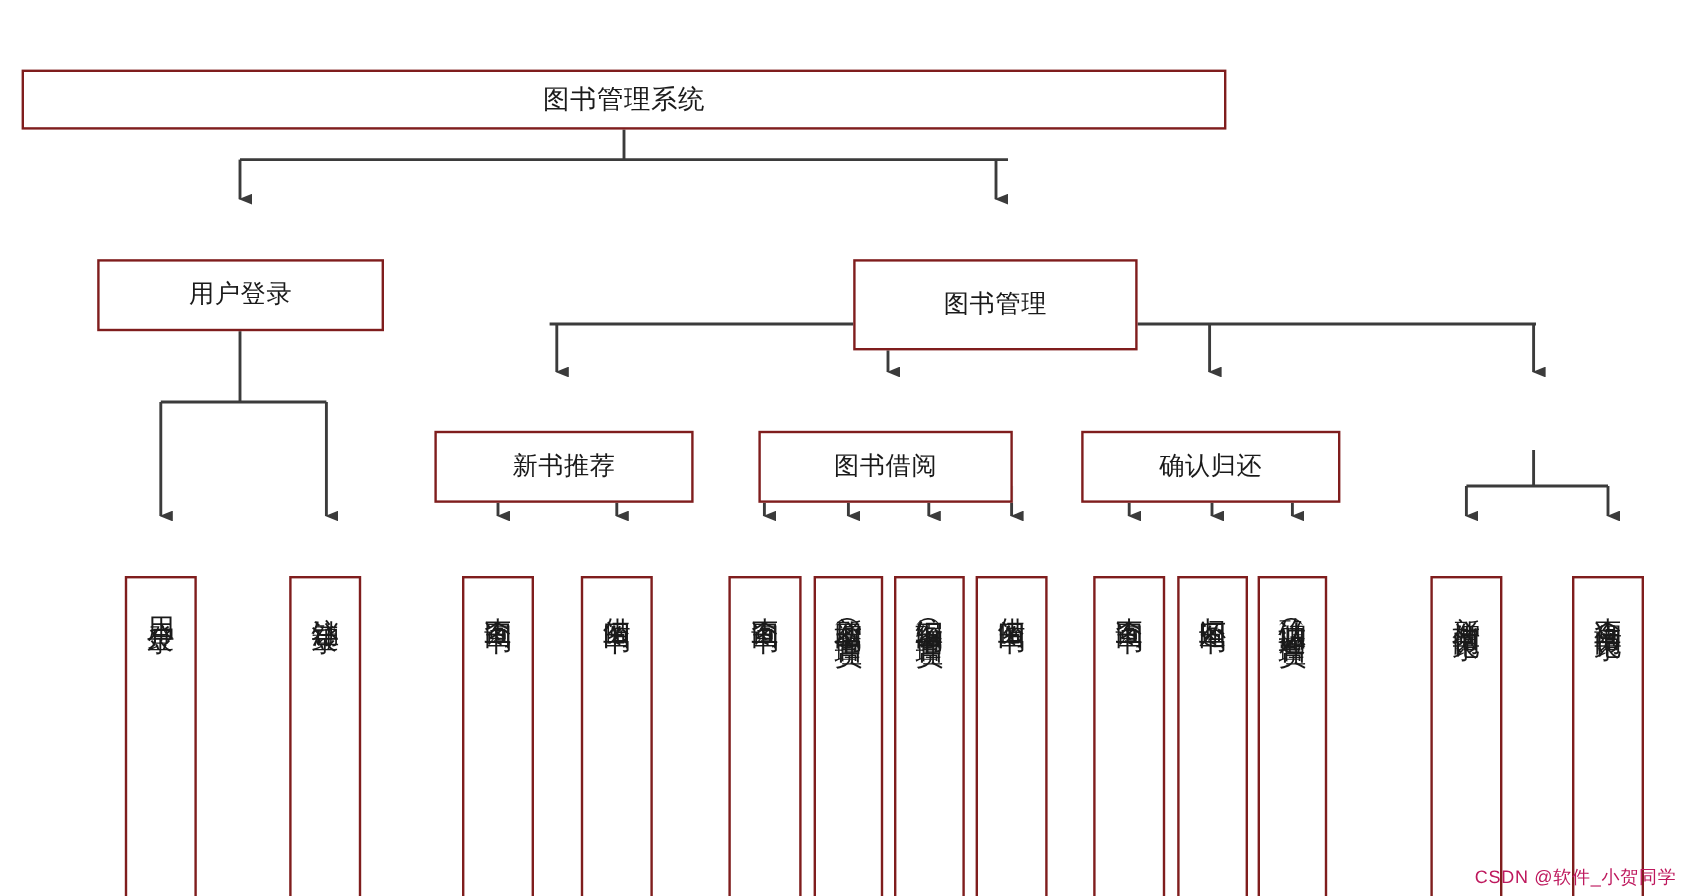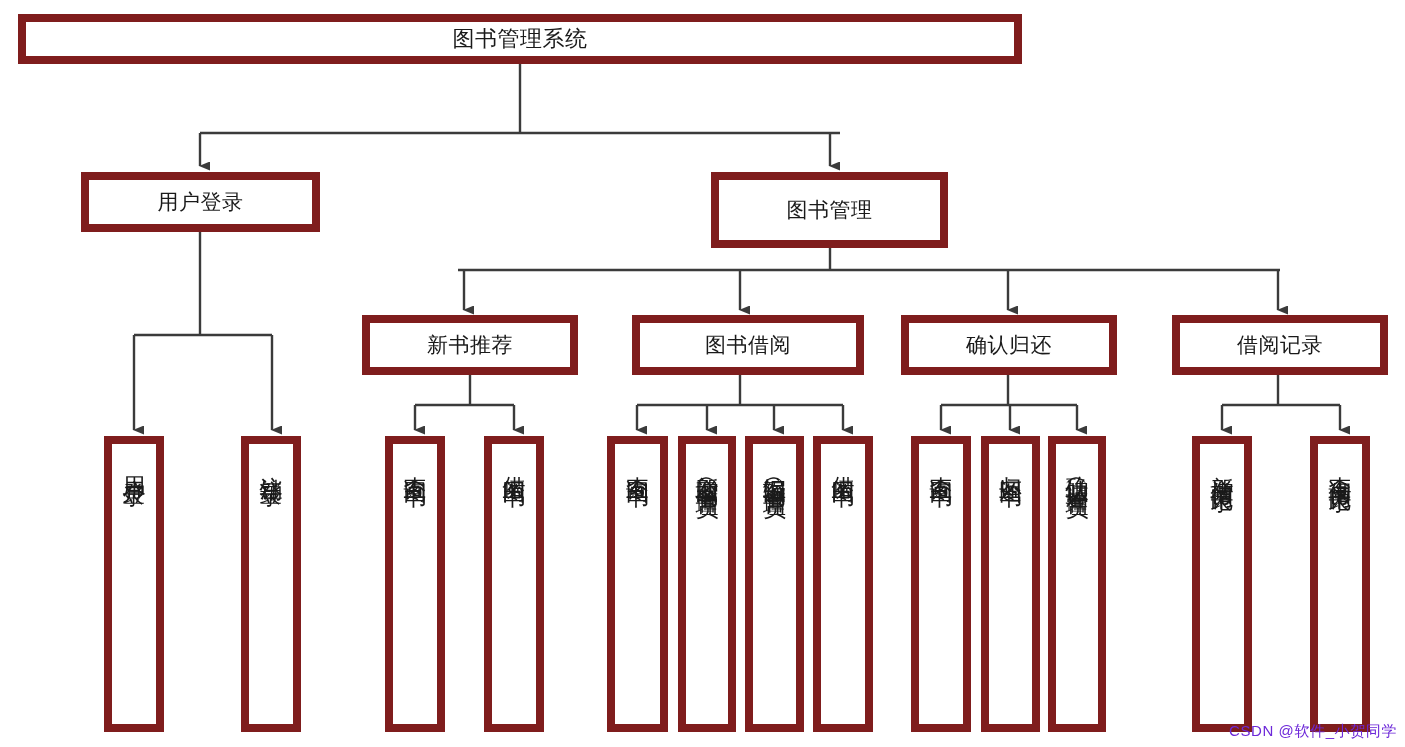--- a/index.html
+++ b/index.html
@@ -23,25 +23,26 @@
     left: 0;
     top: 0;
     width: 1405px;
     height: 747px;
     pointer-events: none;
   }
   .node {
     position: absolute;
     box-sizing: border-box;
     background: #ffffff;
-    border: 8px solid #7f1d1d;
+    border: 2px solid #7f1d1d;
     display: flex;
     align-items: center;
     justify-content: center;
     color: #1a1a1a;
+    margin-top: 44px;
   }
   .node-label {
     display: block;
     text-align: center;
     line-height: 1.18;
     color: #1a1a1a;
   }
   
   .node.horiz .node-label {
     font-size: 21px;
@@ -63,21 +64,21 @@
     font-size: 23px;
     letter-spacing: 3px;
     line-height: 1;
     white-space: nowrap;
   }
   #watermark {
     position: absolute;
     right: 8px;
     bottom: 6px;
     font-size: 15px;
-    color: #6d28d9;
+    color: #be185d;
     letter-spacing: 0.6px;
     white-space: nowrap;
     user-select: none;
   }
 </style>
 </head>
 <body>
 
 <div id="diagram-root">
 
@@ -140,31 +141,28 @@
   </div>
 
   <div class="node horiz" style="left:711px; top:172px; width:237px; height:76px;">
     <span class="node-label">图书管理</span>
   </div>
 
   <div class="node horiz" style="left:362px; top:315px; width:216px; height:60px;">
     <span class="node-label">新书推荐</span>
   </div>
 
-  <div class="node horiz" style="left:632px; top:315px; width:232px; height:60px;">
+  <div class="node horiz" style="left:632px; top:315px; width:212px; height:60px;">
     <span class="node-label">图书借阅</span>
   </div>
 
   <div class="node horiz" style="left:901px; top:315px; width:216px; height:60px;">
     <span class="node-label">确认归还</span>
   </div>
 
-  <div class="node horiz" style="left:1172px; top:315px; width:216px; height:60px;">
-    <span class="node-label">借阅记录</span>
-  </div>
 
   <div class="node vert" style="left:104px; top:436px; width:60px; height:296px;">
     <span class="node-label">用户登录</span>
   </div>
 
   <div class="node vert" style="left:241px; top:436px; width:60px; height:296px;">
     <span class="node-label">注销登录</span>
   </div>
 
   <div class="node vert" style="left:385px; top:436px; width:60px; height:296px;">

